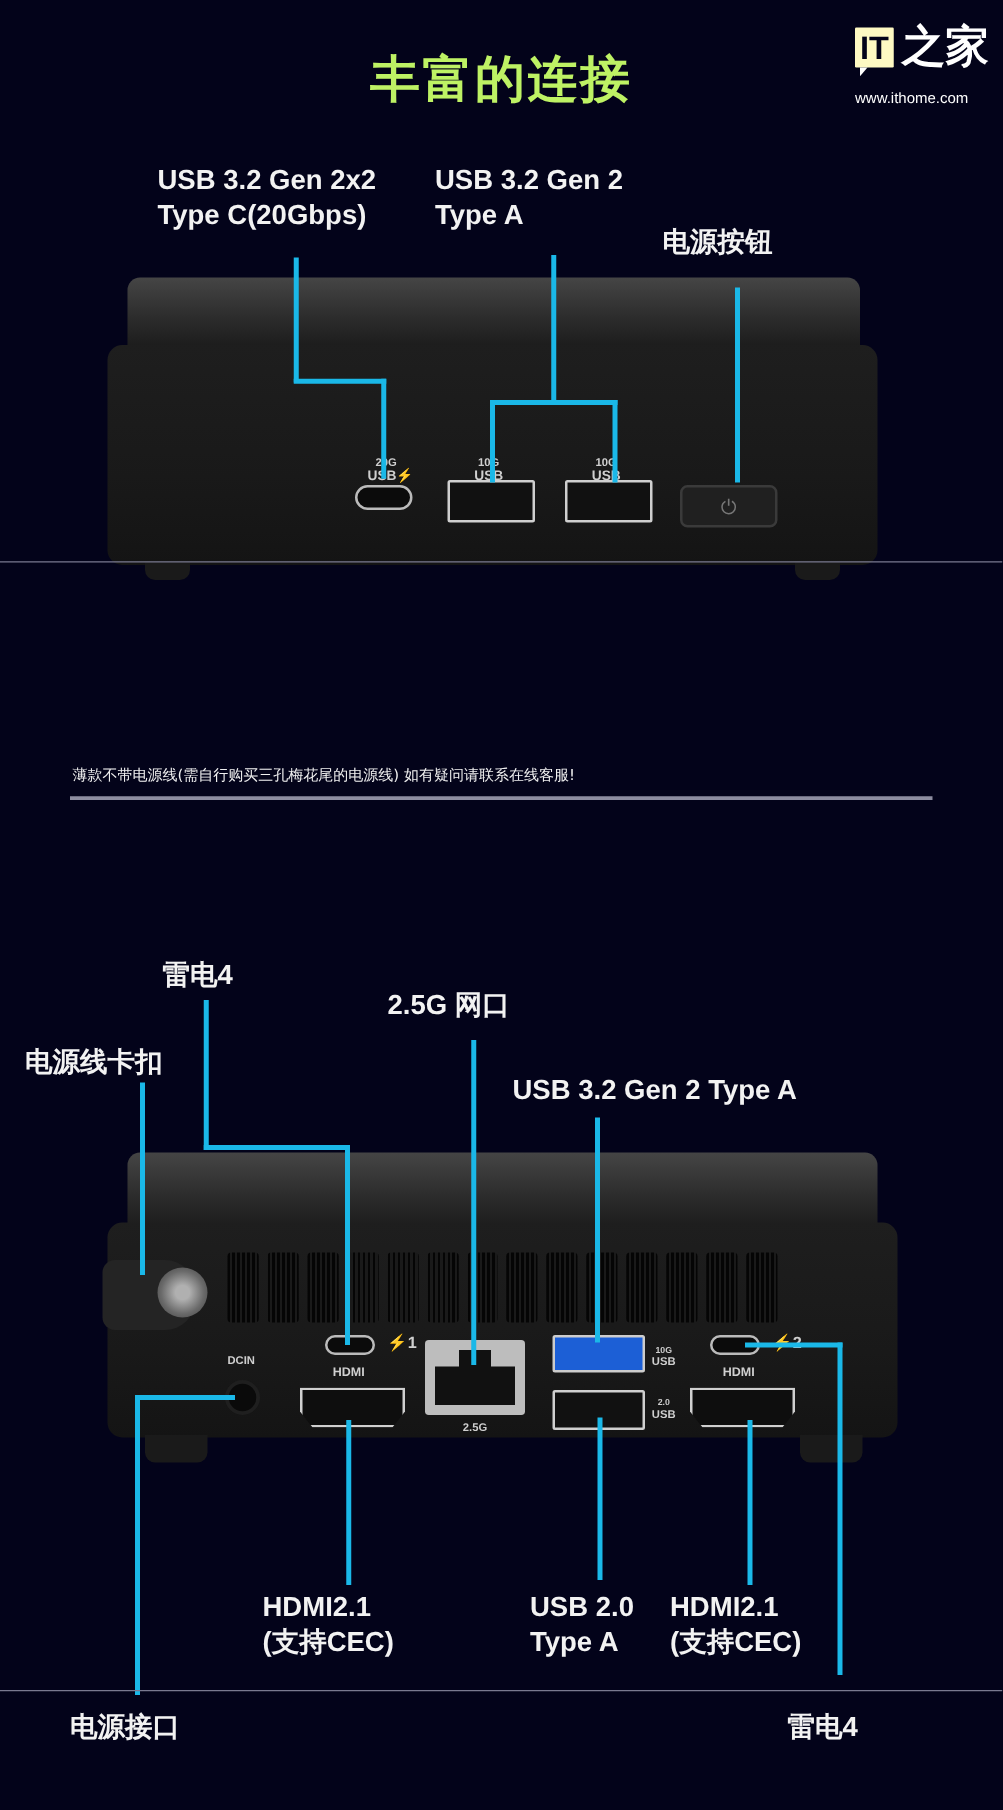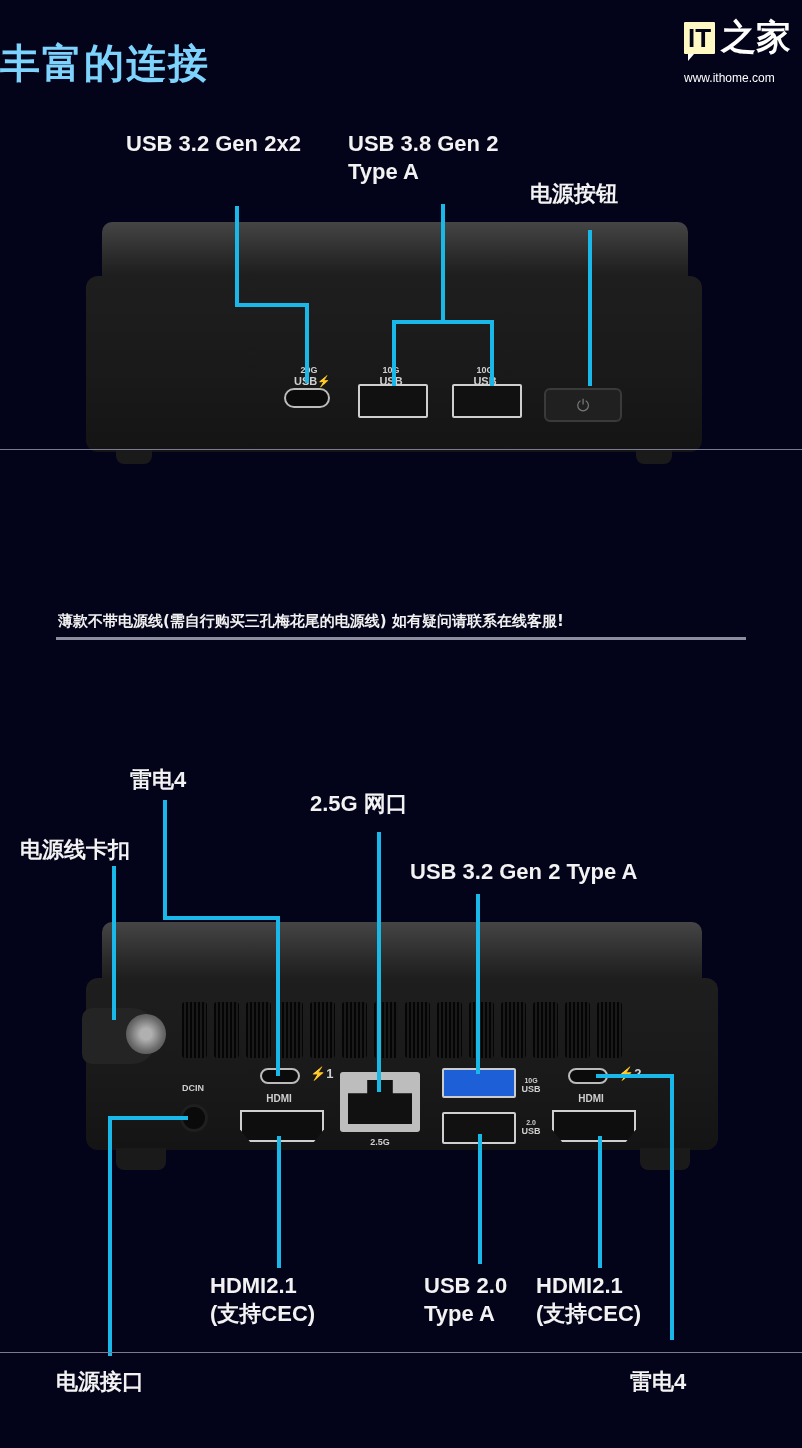--- a/index.html
+++ b/index.html
@@ -1,28 +1,28 @@
 <!DOCTYPE html>
 <html><head>
 <meta charset="utf-8">
 <style>
   * { margin:0; padding:0; box-sizing:border-box; }
   body { width:802px; height:1448px; background:#03031a; overflow:hidden; position:relative; font-family:"DejaVu Sans", "Liberation Sans", sans-serif; color:#fff; }
   .abs { position:absolute; }
-  .title { left:0; width:802px; top:36px; font-size:40px; font-weight:bold; letter-spacing:2px; color:#7dd3fc; }
+  .title { left:0; width:802px; top:36px; text-align:center; font-size:40px; font-weight:bold; letter-spacing:2px; color:#bef264; }
   .logo { left:684px; top:14px; width:110px; }
   .logo-box { display:flex; align-items:center; gap:6px; }
   .it { background:#fef9c3; color:#03031a; font-weight:bold; font-size:26px; padding:0 4px; line-height:32px; font-family:"Liberation Sans", sans-serif; border-radius:1px; position:relative; }
   .it::after { content:""; position:absolute; left:4px; bottom:-7px; border-left:6px solid #fff; border-bottom:7px solid transparent; }
   .zhi { font-size:35px; font-family:"DejaVu Serif", serif; font-weight:bold; }
   .url { font-size:12px; margin-top:10px; color:#fff; font-family:"Liberation Sans", sans-serif; }
   .lbl { font-weight:bold; font-size:22px; color:#f2f2f2; line-height:28px; white-space:nowrap; font-family:"Liberation Sans", "DejaVu Sans", sans-serif; }
   .ln { background:#1ab8e8; position:absolute; }
   .hr { position:absolute; left:0; width:802px; height:1px; background:#7a7a90; }
-  .note { left:58px; top:612px; font-size:15px; font-weight:bold; color:#f0f0f0; }
+  .note { left:58px; top:612px; font-size:12px; font-weight:normal; color:#f0f0f0; }
   .note-rule { left:56px; top:637px; width:690px; height:3px; background:#8d8da0; }
   
   .dev-top { background:linear-gradient(180deg,#454545,#2b2b2b 60%,#1c1c1c); border-radius:10px 10px 0 0; }
   .dev-body { background:linear-gradient(180deg,#1e1e1e,#191919 60%,#141414); border-radius:0 0 10px 10px; }
   .foot { background:#1a1a1a; border-radius:0 0 8px 8px; }
   .usbc { border:2px solid #bbb; border-radius:12px; background:#0b0b0b; }
   .usba { border:2px solid #cfcfcf; background:#111; border-radius:2px; }
   .usba-blue { border:2px solid #ccc; background:#1c5fd6; border-radius:2px; }
   .btn-power { background:#202020; border:2px solid #3a3a3a; border-radius:6px; display:flex; align-items:center; justify-content:center; color:#777; font-size:16px; }
   .port-txt { font-size:9px; color:#cfcfcf; font-weight:bold; text-align:center; line-height:9px; font-family:"Liberation Sans", sans-serif; }
@@ -38,23 +38,24 @@
 <div class="abs logo">
   <div class="logo-box">
     <span class="it">IT</span>
     <span class="zhi">之家</span>
   </div>
   <div class="url">www.ithome.com</div>
 </div>
 
 <div class="abs lbl" style="left:126px;top:130px;width:200px;">
   <div>USB 3.2 Gen 2x2</div>
+  <div>Type C(20Gbps)</div>
 </div>
 <div class="abs lbl" style="left:348px;top:130px;width:180px;">
-  <div>USB 3.8 Gen 2</div>
+  <div>USB 3.2 Gen 2</div>
   <div>Type A</div>
 </div>
 <div class="abs lbl" style="left:530px;top:180px;width:120px;">电源按钮</div>
 
 <div class="abs" style="left:86px;top:222px;width:616px;height:232px;">
   <div class="abs dev-top" style="left:16px;top:0;width:586px;height:56px;"></div>
   <div class="abs dev-body" style="left:0;top:54px;width:616px;height:176px;border-radius:12px;"></div>
   <div class="abs foot" style="left:30px;top:228px;width:36px;height:14px;"></div>
   <div class="abs foot" style="left:550px;top:228px;width:36px;height:14px;"></div>
 

